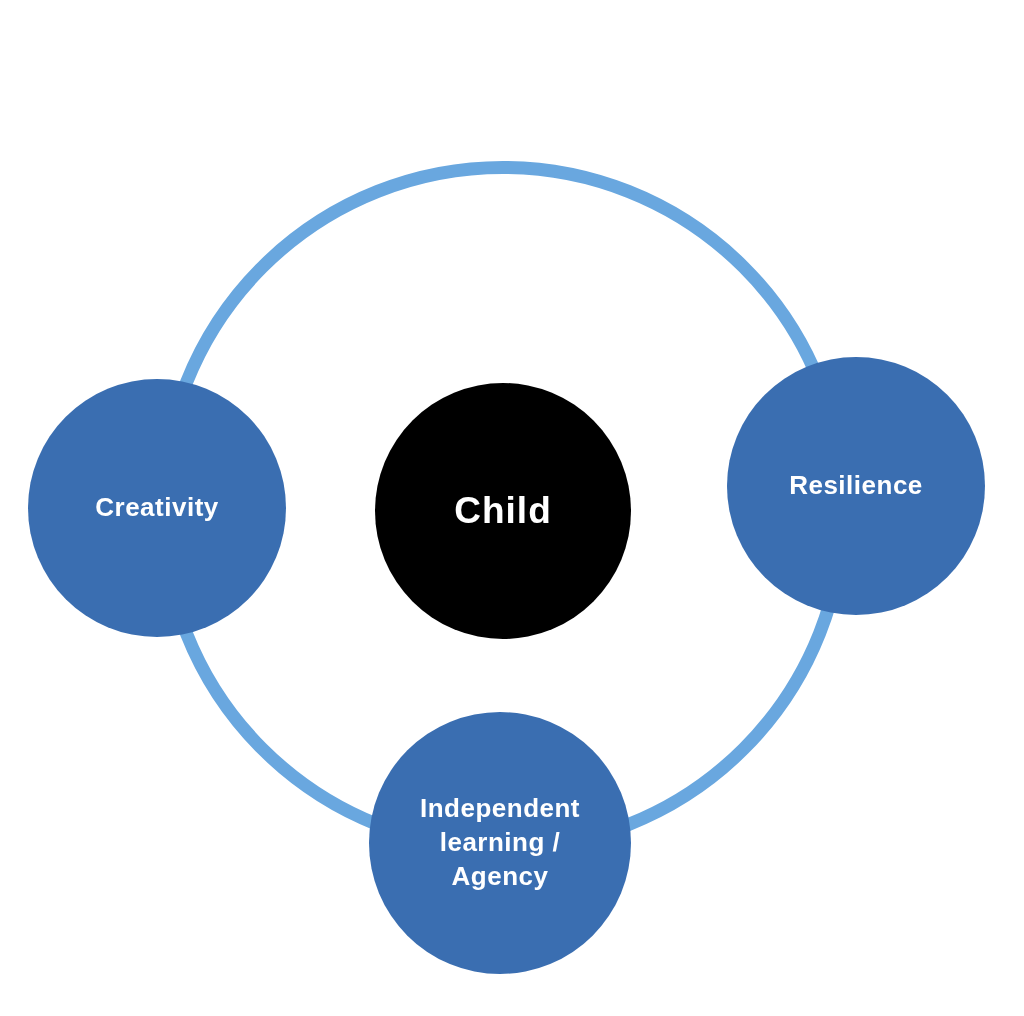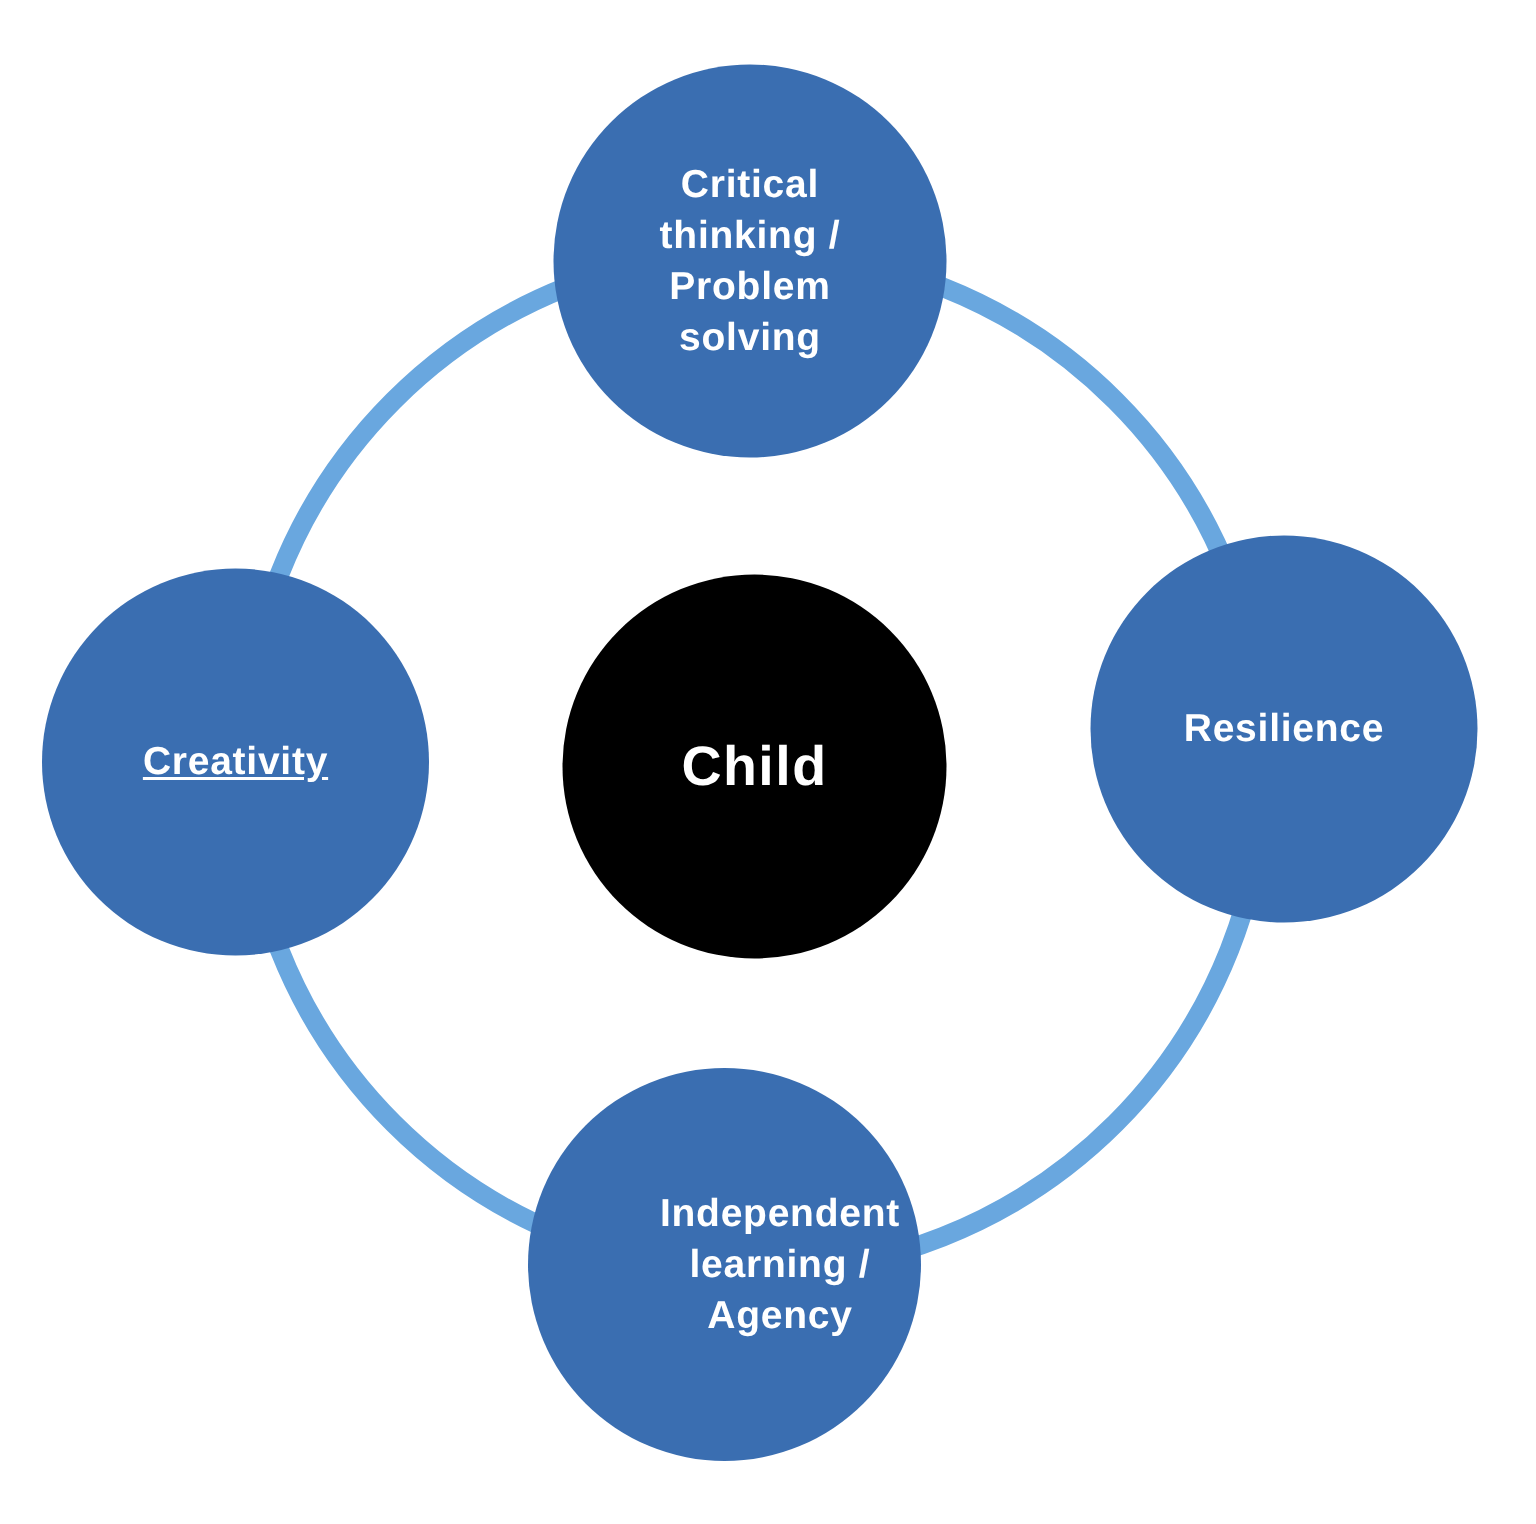--- a/index.html
+++ b/index.html
@@ -37,45 +37,39 @@
     font-weight: 700;
     letter-spacing: 0.5px;
   }
   .node .label {
     white-space: pre-line;
     line-height: 1.3;
     font-size: 26px;
     padding: 0 14px;
   }
   .node-top    { left: 369px; top: 43px;  width: 262px; height: 262px; }
-  .node-left   { left: 28px;  top: 379px; width: 258px; height: 258px; text-decoration: underline; }
+  .node-left   { left: 28px;  top: 379px; width: 258px; height: 258px; }
   .node-right  { left: 727px; top: 357px; width: 258px; height: 258px; }
-  .node-bottom { left: 352px; top: 712px; width: 262px; height: 262px; justify-content: flex-end; }
+  .node-bottom { left: 369px; top: 712px; width: 262px; height: 262px; }
   .node-center {
     left: 375px; top: 383px; width: 256px; height: 256px;
     background: #D2173E;
   }
   .node-center .label {
     font-size: 37px;
     letter-spacing: 1px;
   }
 </style>
 </head>
 <body>
 
 <div class="canvas" style="background: rgb(255, 255, 255);">
 
   <div class="ring" style="border-color: rgb(105, 167, 223);"></div>
 
-  <div class="node node-top" style="background: rgb(58, 110, 177); color: rgb(255, 255, 255);">
-    <span class="label">Critical
-thinking /
-Problem
-solving</span>
-  </div>
 
   <div class="node node-left" style="background: rgb(58, 110, 177); color: rgb(255, 255, 255);">
     <span class="label">Creativity</span>
   </div>
 
   <div class="node node-center" style="background: #000000; color: rgb(255, 255, 255);">
     <span class="label">Child</span>
   </div>
 
   <div class="node node-right" style="background: rgb(58, 110, 177); color: rgb(255, 255, 255);">

